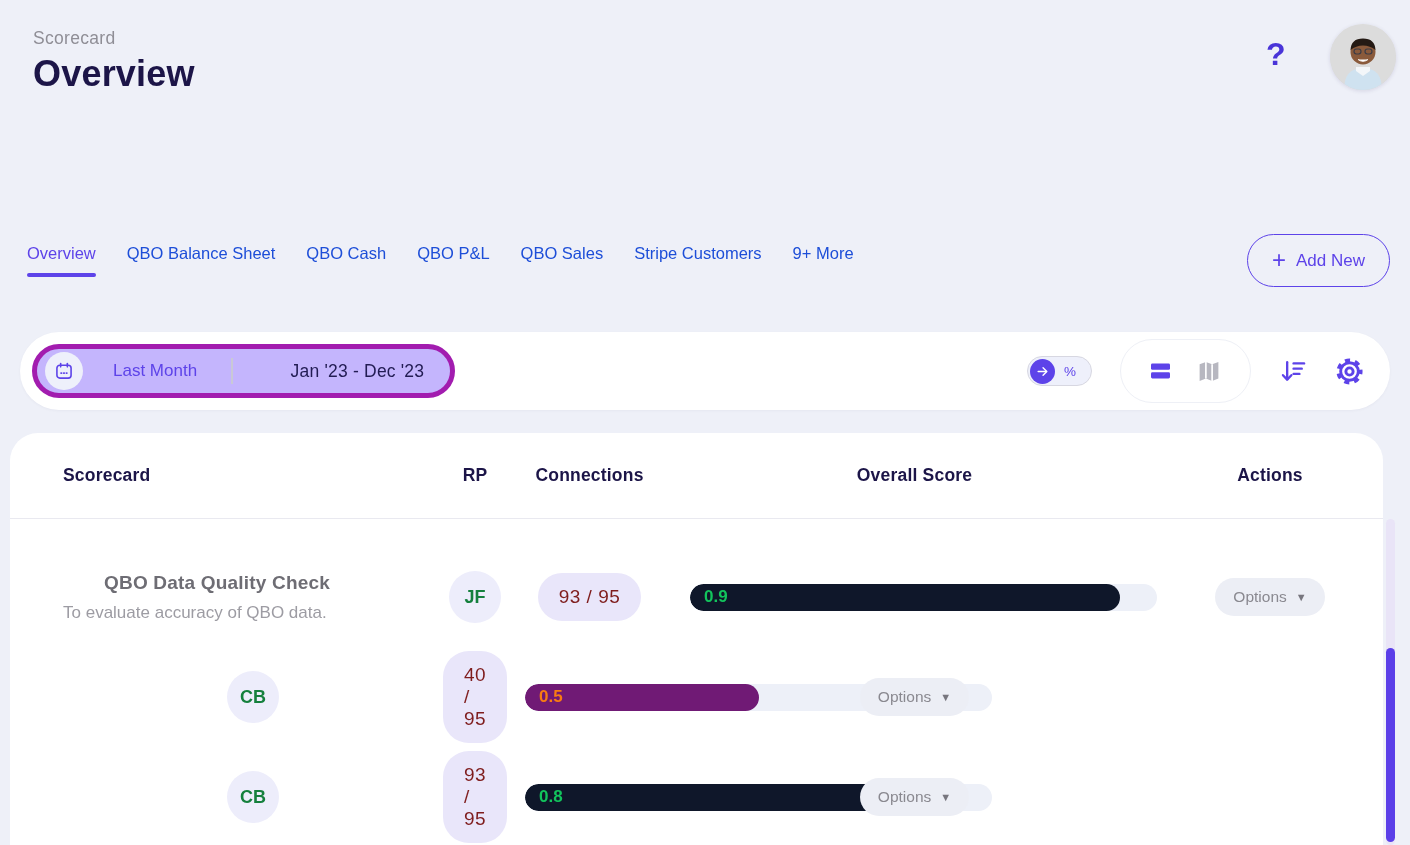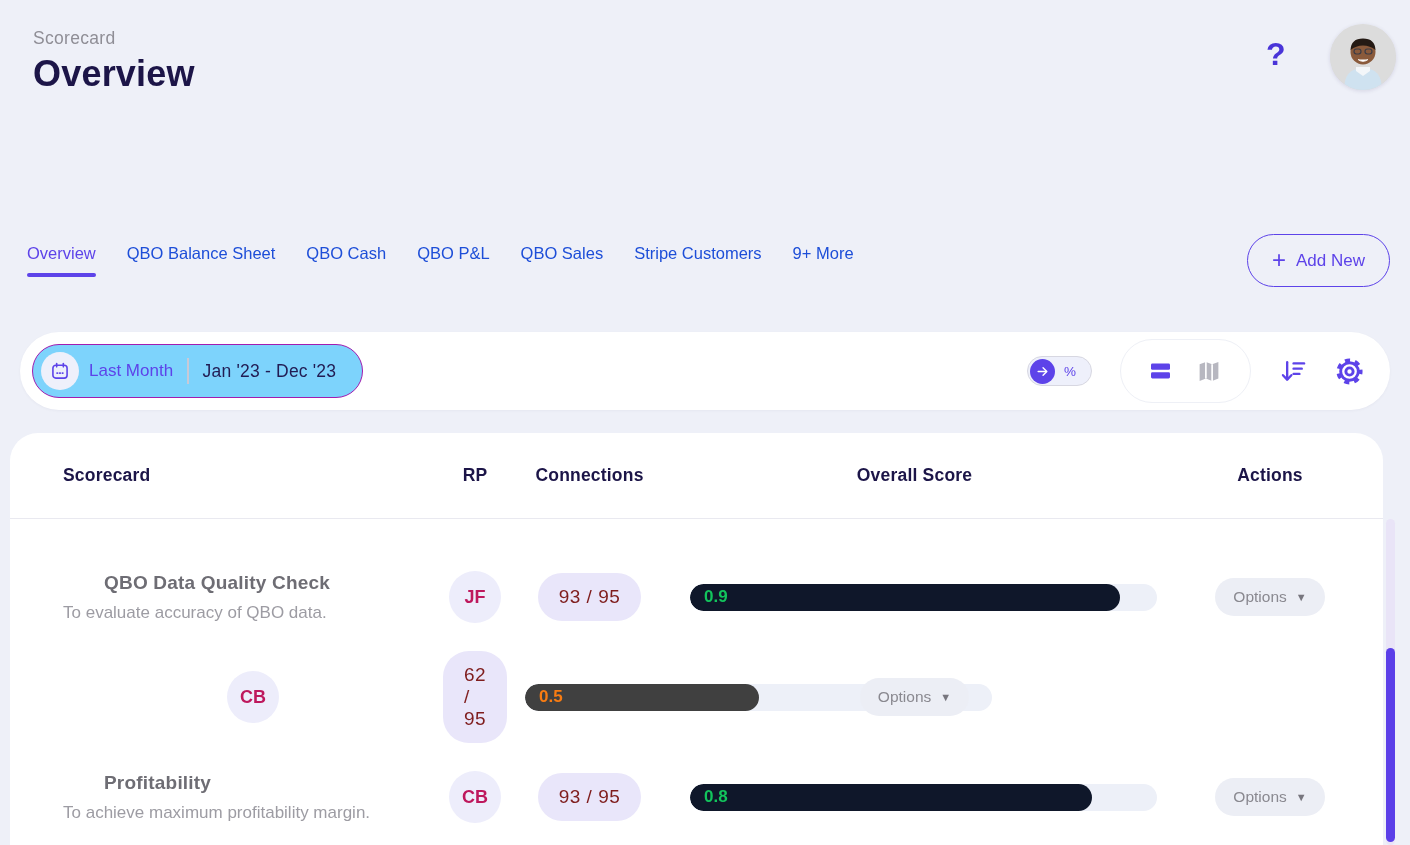--- a/index.html
+++ b/index.html
@@ -20,51 +20,51 @@
   .tab { font-size:16.5px; color:#1d4ed8; cursor:pointer; padding-bottom:14px; position:relative; white-space:nowrap; }
   .tab.active { color:#5d43e9; font-weight:500; }
   .tab.active::after { content:""; position:absolute; left:0; right:0; bottom:0; height:4px; border-radius:3px; background:#5d43e9; }
   .add-new { position:absolute; right:20px; top:234px; height:53px; padding:0 24px; border:1.6px solid #5d43e9; border-radius:27px;
              background:transparent; color:#5d43e9; font-size:17px; display:flex; align-items:center; gap:10px; cursor:pointer; font-family:inherit; }
   .add-new .plus { font-size:24px; font-weight:500; line-height:1; margin-top:-2px; }
 
   
   .filterbar { position:absolute; left:20px; top:332px; width:1370px; height:78px; background:#fff; border-radius:39px;
                display:flex; align-items:center; justify-content:space-between; padding:0 26px 0 12px; box-shadow:0 1px 3px rgba(30,20,80,.04); }
-  .date-pill { height:54px; border:1px solid #a21caf; border-radius:27px; display:flex; align-items:center; padding:0 26px 0 8px; gap:10px; cursor:pointer; background:#7dd3fc; }
+  .date-pill { height:54px; border:5px solid #a21caf; border-radius:27px; display:flex; align-items:center; padding:0 26px 0 8px; gap:30px; cursor:pointer; background:#c4b5fd; }
   .cal-bubble { width:38px; height:38px; border-radius:50%; background:#eef0fb; display:flex; align-items:center; justify-content:center; }
   .period { font-size:17px; color:#5d43e9; }
   .vdiv { width:1.5px; height:26px; background:#c9c9d6; margin:0 4px; }
-  .daterange { font-size:17.5px; color:#221c53; font-weight:500; letter-spacing:.2px; }
+  .daterange { font-size:17.5px; color:#221c53; font-weight:500; letter-spacing:.2px;margin-left:24px; }
   .filter-right { display:flex; align-items:center; gap:28px; }
   .pct-toggle { width:65px; height:30px; border:1px solid #d7d7e1; background:#eef0fb; border-radius:15px;
                 display:flex; align-items:center; gap:9px; padding:2px; cursor:pointer; }
   .pct-knob { width:25px; height:25px; border-radius:50%; background:#5d43e9; display:flex; align-items:center; justify-content:center; }
   .pct-label { font-size:13.5px; color:#5d43e9; }
   .view-pill { height:64px; padding:0 26px; border:1px solid #eef0f6; border-radius:32px; display:flex; align-items:center; gap:20px; background:#fff; }
   .icon-btn { display:flex; align-items:center; justify-content:center; cursor:pointer; background:none; border:none; padding:0; }
 
   
   .table-card { position:absolute; left:10px; top:433px; width:1373px; height:412px; background:#fff; border-radius:28px 28px 0 0; }
   .tgrid { display:grid; grid-template-columns:380px 64px 165px 485px 1fr; align-items:center; padding-left:53px; }
   .thead { height:86px; border-bottom:1px solid #e9e9f0; }
   .th { font-size:17.5px; font-weight:700; color:#1c1548; letter-spacing:.2px; }
   .th.c { text-align:center; }
   .rows { padding-top:28px; }
   .trow { height:100px; }
   .row-title { font-size:19px; font-weight:700; color:#6e6d74; letter-spacing:.2px;margin-left:41px; }
   .row-desc { font-size:17px; color:#9d9ca3; margin-top:9px; }
   .rp-wrap,.conn-wrap { display:flex; justify-content:center; }
-  .rp-badge { width:52px; height:52px; border-radius:50%; background:#ededfb; color:#be185d; font-weight:700; font-size:18px;
+  .rp-badge { width:52px; height:52px; border-radius:50%; background:#ededfb; color:#15803d; font-weight:700; font-size:18px;
               display:flex; align-items:center; justify-content:center; cursor:default; }
   .conn-pill { padding:13px 21px; border-radius:26px; background:#e9e6fa; color:#7f1d1d; font-size:19px; letter-spacing:.5px; }
   .bar-wrap { margin-left:18px; width:467px; height:27px; border-radius:14px; background:#edf0f8; overflow:hidden; }
   .bar-fill { height:100%; border-radius:14px; display:flex; align-items:center; padding-left:14px; font-size:17px; font-weight:700; min-width:54px; }
   .bar-fill.good { background:#0f172a; color:#12c45c; }
-  .bar-fill.warn { background:#404040; color:#f97c12; }
+  .bar-fill.warn { background:#701a75; color:#f97c12; }
   .opt-wrap { display:flex; justify-content:center; }
   .opt-btn { background:#eceef5; border:none; border-radius:19px; padding:10px 18px; font-size:15.5px; color:#8a8990;
              display:flex; align-items:center; gap:9px; cursor:pointer; font-family:inherit; }
   .opt-caret { font-size:11px; color:#77767e; }
 
   
   .scroll-track { position:absolute; left:1386px; top:519px; width:9px; height:326px; background:#e9e4f7; border-radius:5px; }
   .scroll-thumb { position:absolute; left:0; top:129px; width:9px; height:194px; background:#5b3fe8; border-radius:5px; cursor:grab; }
 </style>
 </head>
@@ -196,40 +196,36 @@
           <span class="opt-caret">▼</span>
         </button>
           </div>
       </div>
 
       <div class="tgrid trow">
         <div class="rp-wrap">
             <span class="rp-badge">CB</span>
           </div>
         <div class="conn-wrap">
-            <span class="conn-pill">62 / 95</span>
+            <span class="conn-pill">40 / 95</span>
           </div>
         <div>
             <div class="bar-wrap">
           <div class="bar-fill warn" style="width: 50%;">0.5</div>
         </div>
           </div>
         <div class="opt-wrap">
             <button class="opt-btn">
           <span>Options</span>
           <span class="opt-caret">▼</span>
         </button>
           </div>
       </div>
 
       <div class="tgrid trow">
-        <div>
-          <div class="row-title">Profitability</div>
-          <div class="row-desc">To achieve maximum profitability margin.</div>
-        </div>
         <div class="rp-wrap">
             <span class="rp-badge">CB</span>
           </div>
         <div class="conn-wrap">
             <span class="conn-pill">93 / 95</span>
           </div>
         <div>
             <div class="bar-wrap">
           <div class="bar-fill good" style="width: 86%;">0.8</div>
         </div>

